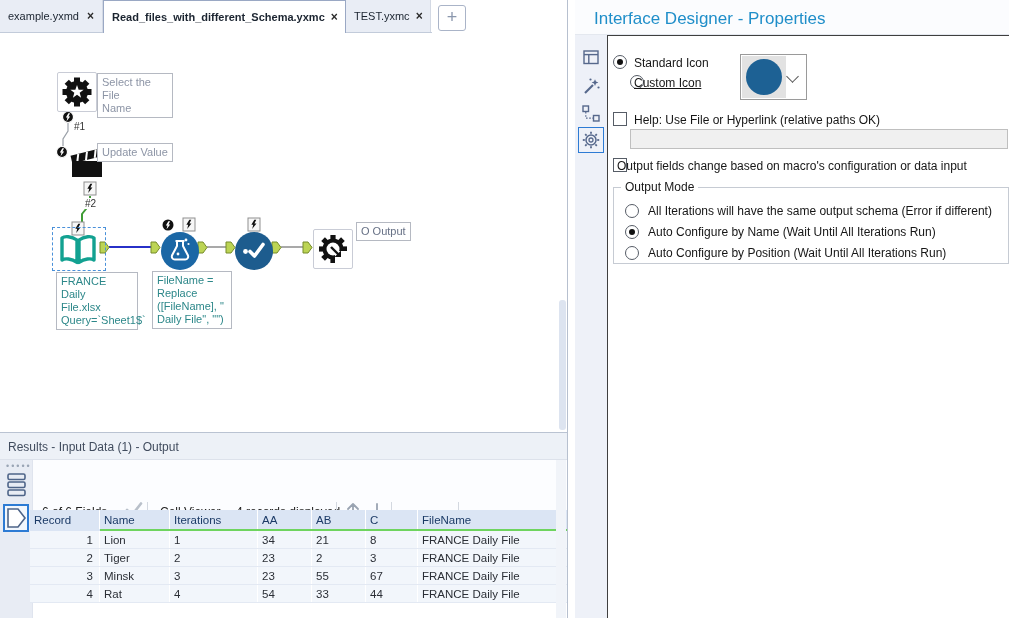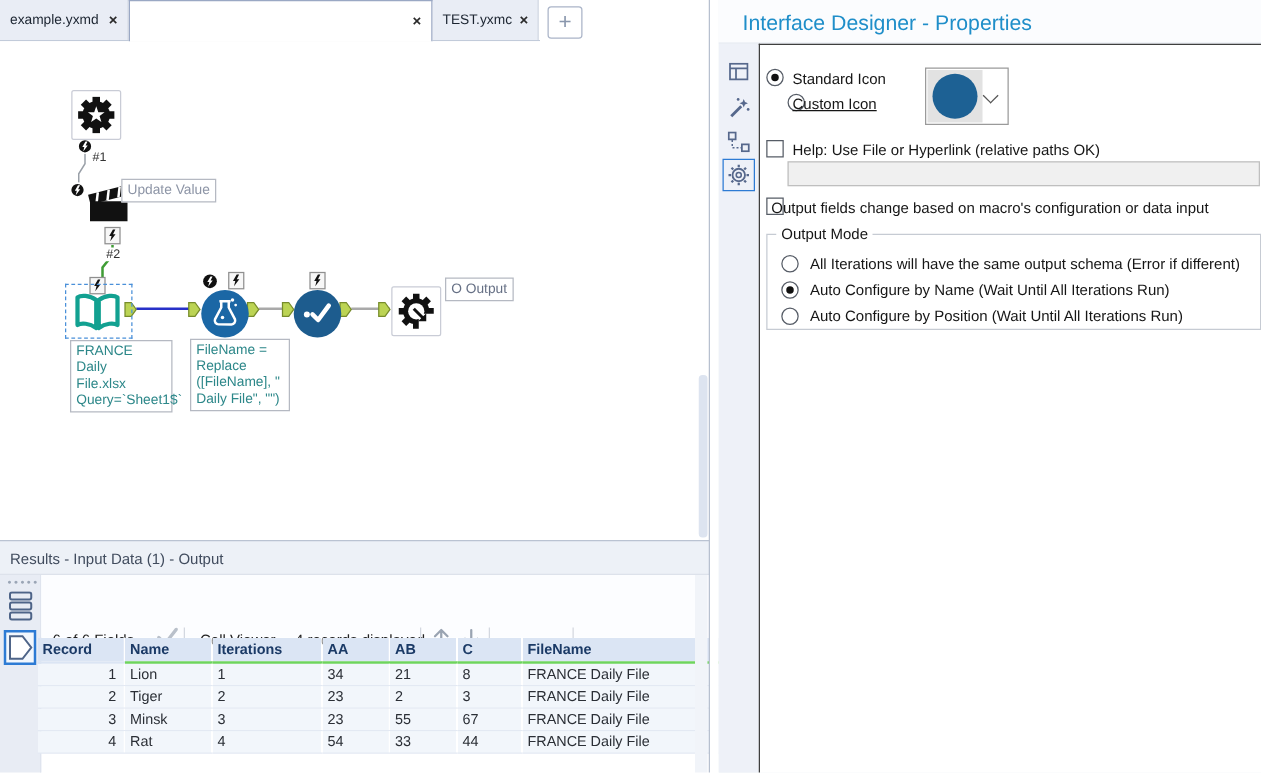--- a/index.html
+++ b/index.html
@@ -40,21 +40,21 @@
   .res-header span{position:absolute;left:8px;top:7px;color:#414c5e;font-size:12px;}
   .res-gutter{left:0;top:28px;width:33px;height:158px;background:#e8ecf4;border-right:1px solid #dfe4ee;box-sizing:border-box;}
   .grip{left:6px;top:2px;color:#9aa5b5;font-size:9px;letter-spacing:2px;line-height:8px;}
   .penta-box{left:3px;top:44px;width:26px;height:28px;border:2px solid #2d7bd4;background:#f2f7fd;box-sizing:border-box;}
   .tb-text{top:45px;font-size:12px;color:#222;}
   .tb-sep{top:42px;width:1px;height:22px;background:#d3d8e0;}
   .caret{top:51px;width:0;height:0;border-left:4px solid transparent;border-right:4px solid transparent;border-top:5px solid #555;}
   .res-scroll{left:556px;top:28px;width:10px;height:158px;background:#f1f4f9;}
 
   table.grid{position:absolute;left:30px;top:78px;border-collapse:collapse;table-layout:fixed;}
-  table.grid th{background:#dbe5f4;color:#1b3a66;font-size:11.5px;font-weight:bold;text-align:left;
+  table.grid th{background:#dbe5f4;color:#1b3a66;font-size:11.5px;font-weight:normal;text-align:left;
       padding:0 0 0 4px;height:19px;border-right:1px solid #fff;border-bottom:2px solid #6ed45e;white-space:nowrap;overflow:hidden;}
   table.grid th.first{border-bottom:2px solid #dbe5f4;}
   table.grid td{background:#f2f6fb;color:#2b2f36;font-size:11.5px;padding:0 0 0 4px;height:17px;
       border-right:1px solid #fff;border-bottom:1px solid #e3e9f3;white-space:nowrap;overflow:hidden;}
   table.grid td.first{text-align:right;padding:0 6px 0 0;}
 
   
   .splitter-gap{left:568px;top:0;width:7px;height:618px;background:#fff;}
   .left-edge{left:567px;top:0;width:1px;height:618px;background:#b7c0cf;}
   .rpanel{left:575px;top:0;width:434px;height:618px;background:#eef1f8;}
@@ -86,20 +86,21 @@
 </head>
 <body>
 
 <div class="abs tabbar">
   <div class="abs tab-underline"></div>
   <div class="abs tab" style="left:0;width:103px;">
     <span>example.yxmd</span>
     <span class="close">×</span>
   </div>
   <div class="abs tab active" style="left:103px;width:243px;">
+    <span>Read_files_with_different_Schema.yxmc</span>
     <span class="close">×</span>
   </div>
   <div class="abs tab" style="left:346px;width:85px;">
     <span>TEST.yxmc</span>
     <span class="close">×</span>
   </div>
   <div class="abs newtab">+</div>
 </div>
 
 <div class="abs canvas">
@@ -227,20 +228,22 @@
         </g>
         <circle r="10.5" fill="#111"></circle>
         <circle r="6.5" fill="#fff"></circle>
         <rect x="2" y="2" width="14" height="14" fill="#fff"></rect>
         <line x1="-2" y1="-2" x2="6" y2="6" stroke="#111" stroke-width="2.4"></line>
         <polygon points="8,8 8,1.5 1.5,8" fill="#111"></polygon>
       </g>
     </svg>
   </div>
 
+  <div class="abs annotation ann-gray" style="left:97px;top:40px;width:66px;">Select the File
+Name</div>
   <div class="abs annotation ann-gray" style="left:97px;top:110px;">Update Value</div>
   <div class="abs annotation ann-teal" style="left:56px;top:239px;width:72px;">FRANCE Daily
 File.xlsx
 Query=`Sheet1$`</div>
   <div class="abs annotation ann-teal" style="left:152px;top:238px;width:70px;">FileName =
 Replace
 ([FileName], "
 Daily File", "")</div>
   <div class="abs annotation ann-dark" style="left:356px;top:189px;">O Output</div>
 

